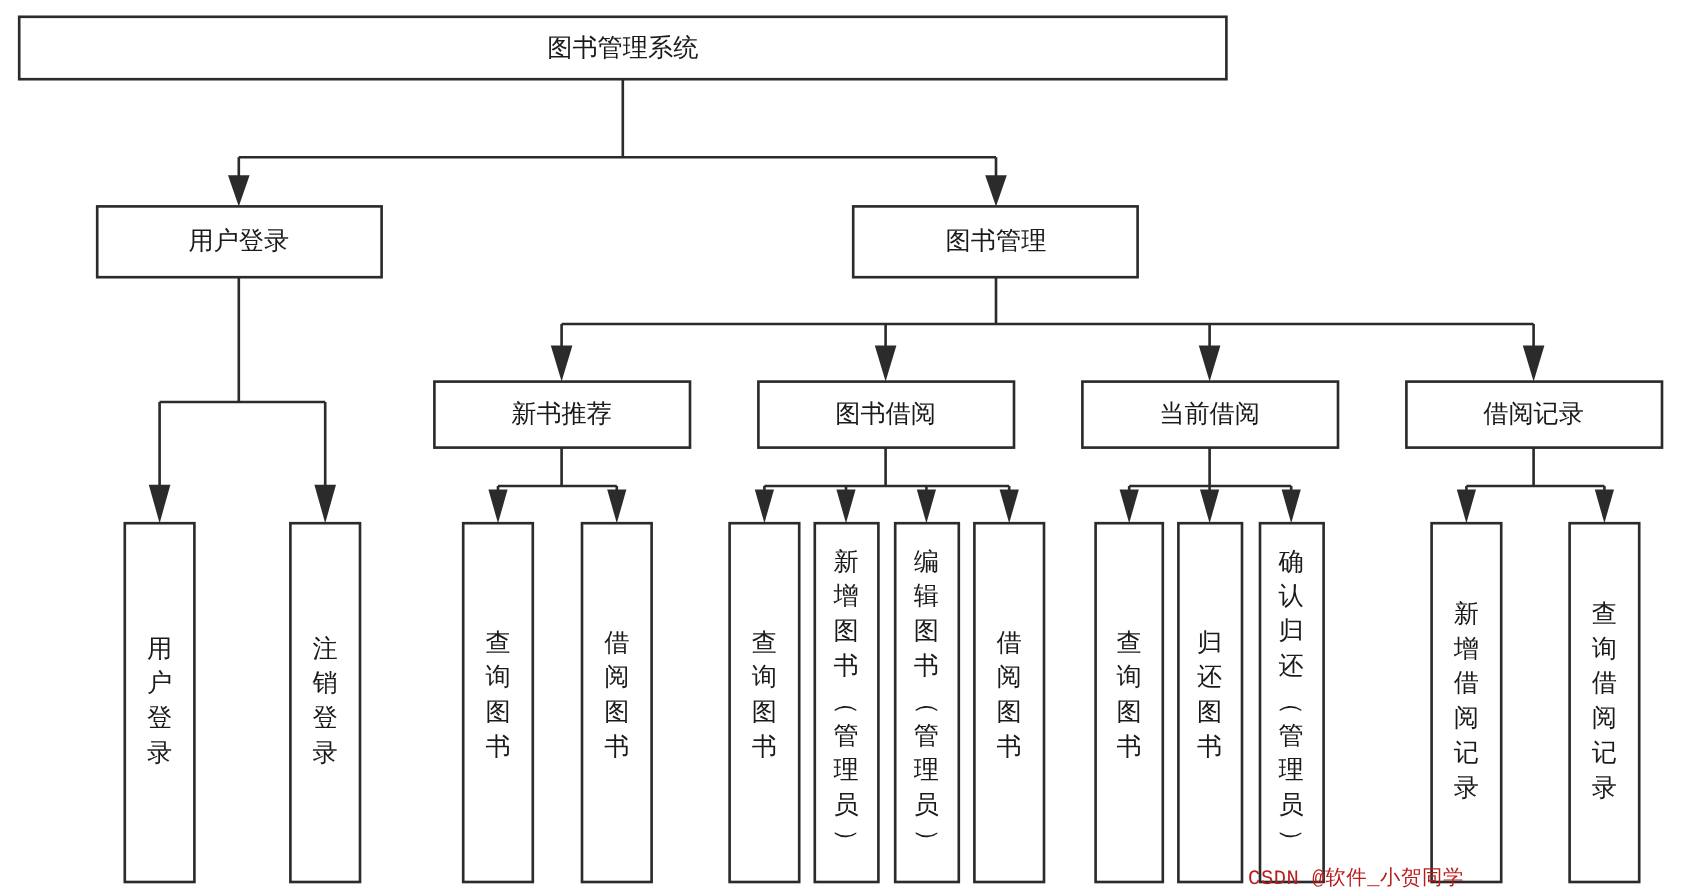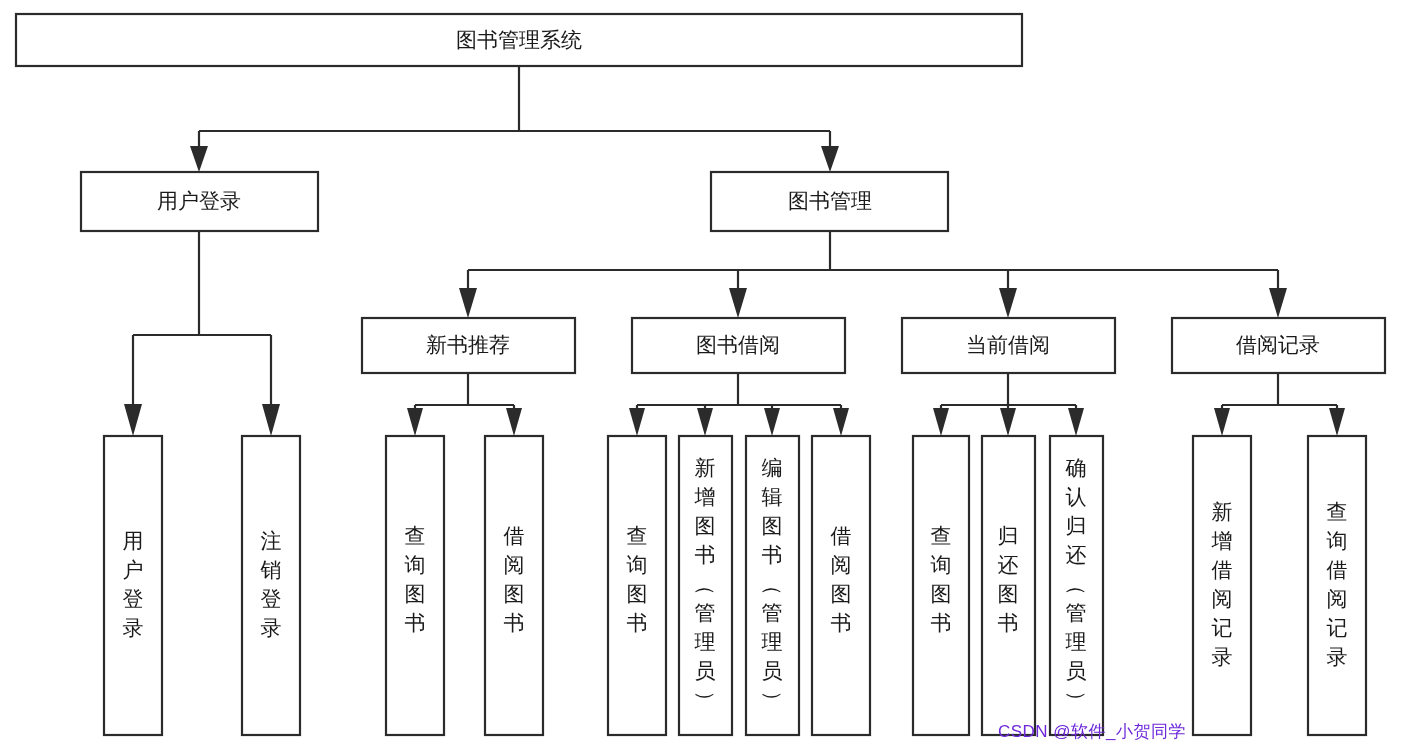--- a/index.html
+++ b/index.html
@@ -11,20 +11,21 @@
     width: 1405px;
     height: 747px;
     font-family: "DejaVu Sans", "Liberation Sans", sans-serif;
     overflow: hidden;
   }
   #diagram-root {
     position: relative;
     width: 1196px;
     height: 747px;
     background: #ffffff;
+    padding-left: 34px;
   }
   svg.flow {
     position: absolute;
     left: 0;
     top: 0;
     width: 1405px;
     height: 747px;
   }
   .node-rect {
     fill: #ffffff;
@@ -53,23 +54,23 @@
     font-family: "DejaVu Sans", "Liberation Sans", sans-serif;
     font-size: 21px;
     fill: #1a1a1a;
     text-anchor: middle;
     dominant-baseline: middle;
   }
   .watermark {
     position: absolute;
     right: 10px;
     bottom: 4px;
-    font-family: Liberation Sans, sans-serif;
+    font-family: Liberation Mono, monospace;
     font-size: 17px;
-    color: #6d28d9;
+    color: #b91c1c;
     letter-spacing: 0.5px;
     white-space: nowrap;
     user-select: none;
   }
 </style>
 </head>
 <body>
 
 <div id="diagram-root">
 

